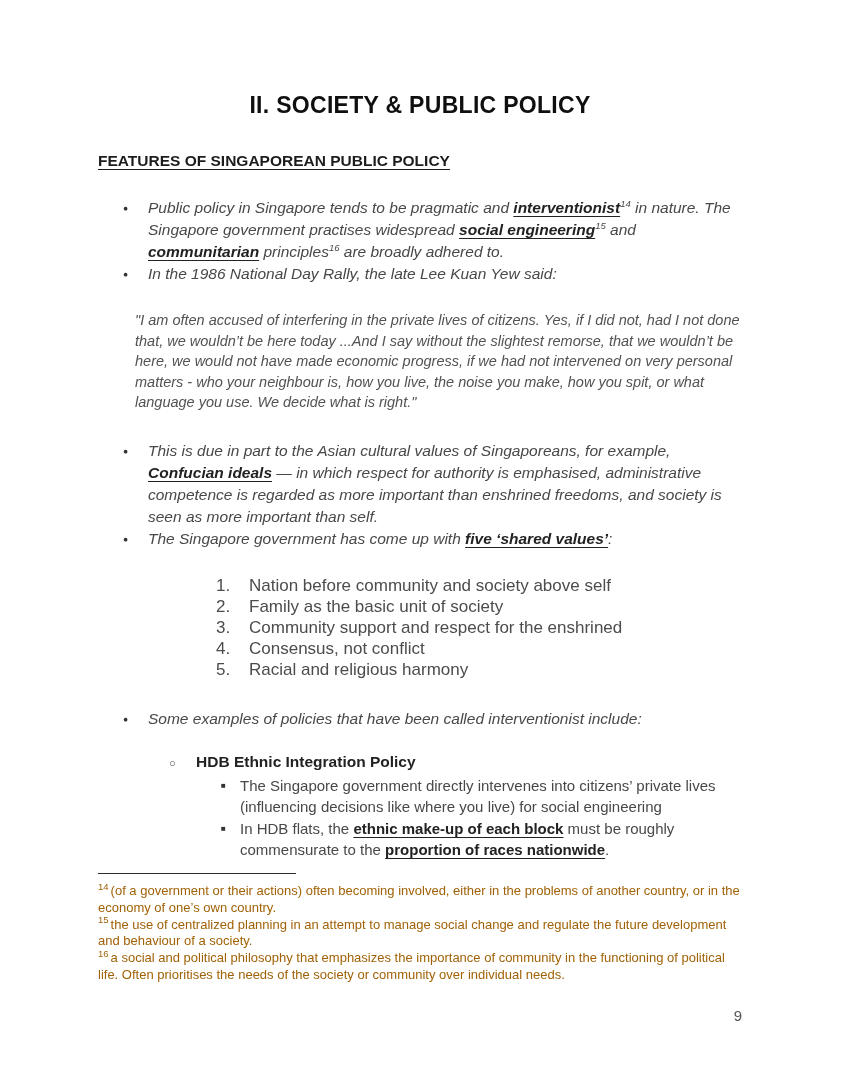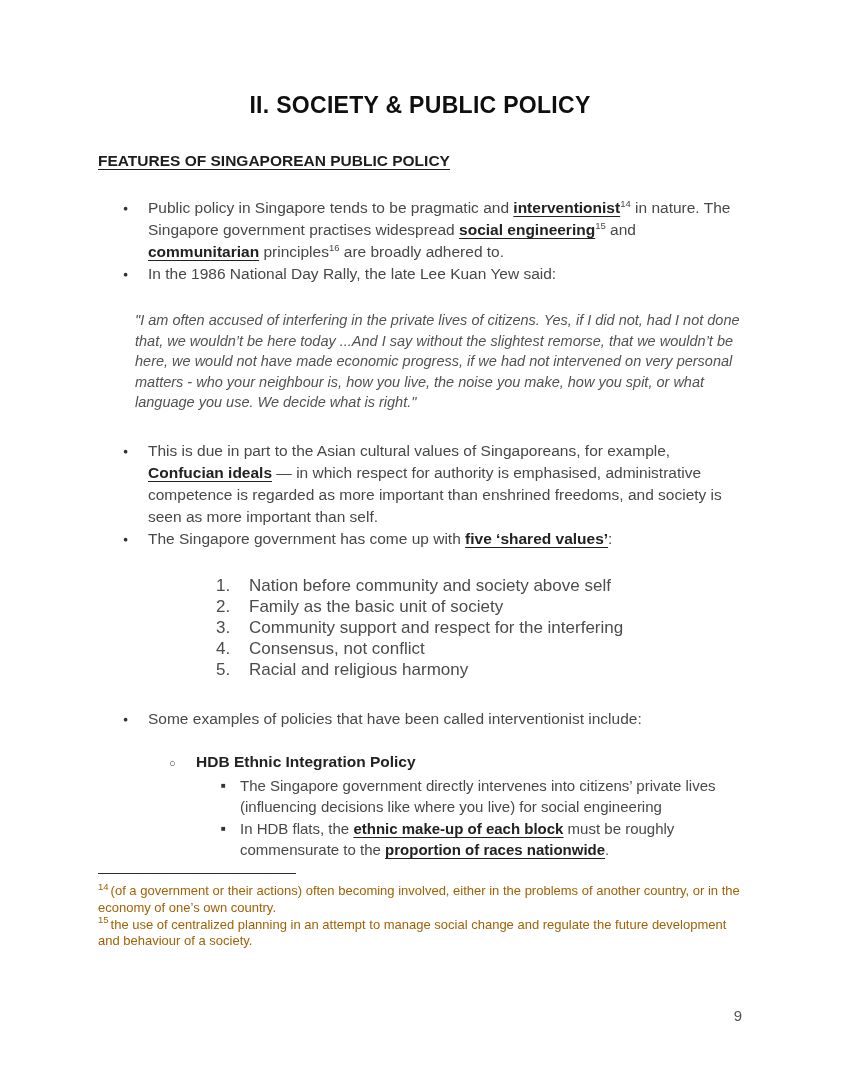--- a/index.html
+++ b/index.html
@@ -12,21 +12,21 @@
 
   .title {
     margin:88px 0 0; text-align:center;
     font-size:23px; font-weight:700; color:#0f0f0f; letter-spacing:0.3px;
   }
   .section-heading {
     margin:33px 0 0; font-size:15.5px; font-weight:700; color:#1c1c1c;
     text-decoration:underline; text-underline-offset:3px;
   }
 
-  ul.bullets { list-style:none; margin:27px 0 0; padding:0; font-size:15.5px; line-height:22px; }
+  ul.bullets { list-style:none; margin:27px 0 0; padding:0; font-size:15.5px; line-height:22px;font-style:italic; }
   ul.bullets > li { position:relative; padding-left:50px; }
   ul.bullets > li::before {
     content:"●"; position:absolute; left:25px; top:0;
     font-size:8.5px; line-height:22px; color:#333;
   }
 
   .quote {
     margin:25px 0 0 37px; width:605px;
     font-size:14.5px; font-style:italic; line-height:20.6px; color:#525252;
   }
@@ -85,21 +85,21 @@
     <p class="quote">"I am often accused of interfering in the private lives of citizens. Yes, if I did not, had I not done that, we wouldn’t be here today ...And I say without the slightest remorse, that we wouldn’t be here, we would not have made economic progress, if we had not intervened on very personal matters - who your neighbour is, how you live, the noise you make, how you spit, or what language you use. We decide what is right."</p>
 
     <ul class="bullets">
       <li><span>This is due in part to the Asian cultural values of Singaporeans, for example, </span><span class="b u">Confucian ideals</span><span> — in which respect for authority is emphasised, administrative competence is regarded as more important than enshrined freedoms, and society is seen as more important than self.</span></li>
       <li><span>The Singapore government has come up with </span><span class="b u">five ‘shared values’</span><span>:</span></li>
     </ul>
 
     <ol class="values">
       <li>Nation before community and society above self</li>
       <li>Family as the basic unit of society</li>
-      <li>Community support and respect for the interfering</li>
+      <li>Community support and respect for the enshrined</li>
       <li>Consensus, not conflict</li>
       <li>Racial and religious harmony</li>
     </ol>
 
     <ul class="bullets" style="margin-top:28px;">
       <li><span>Some examples of policies that have been called interventionist include:</span></li>
     </ul>
 
     <div class="hdb">
       <div class="hdb-heading">HDB Ethnic Integration Policy</div>
@@ -112,16 +112,19 @@
   </div>
 
   <div class="footnotes">
     <div class="fn-rule"></div>
     <p class="footnote">
       <sup class="fn-marker">14</sup><span>(of a government or their actions) often becoming involved, either in the problems of another country, or in the economy of one’s own country.</span>
     </p>
     <p class="footnote">
       <sup class="fn-marker">15</sup><span>the use of centralized planning in an attempt to manage social change and regulate the future development and behaviour of a society.</span>
     </p>
+    <p class="footnote">
+      <sup class="fn-marker">16</sup><span>a social and political philosophy that emphasizes the importance of community in the functioning of political life. Often prioritises the needs of the society or community over individual needs.</span>
+    </p>
   </div>
 
   <div class="page-number">9</div>
 </div>
 
 </body></html>

